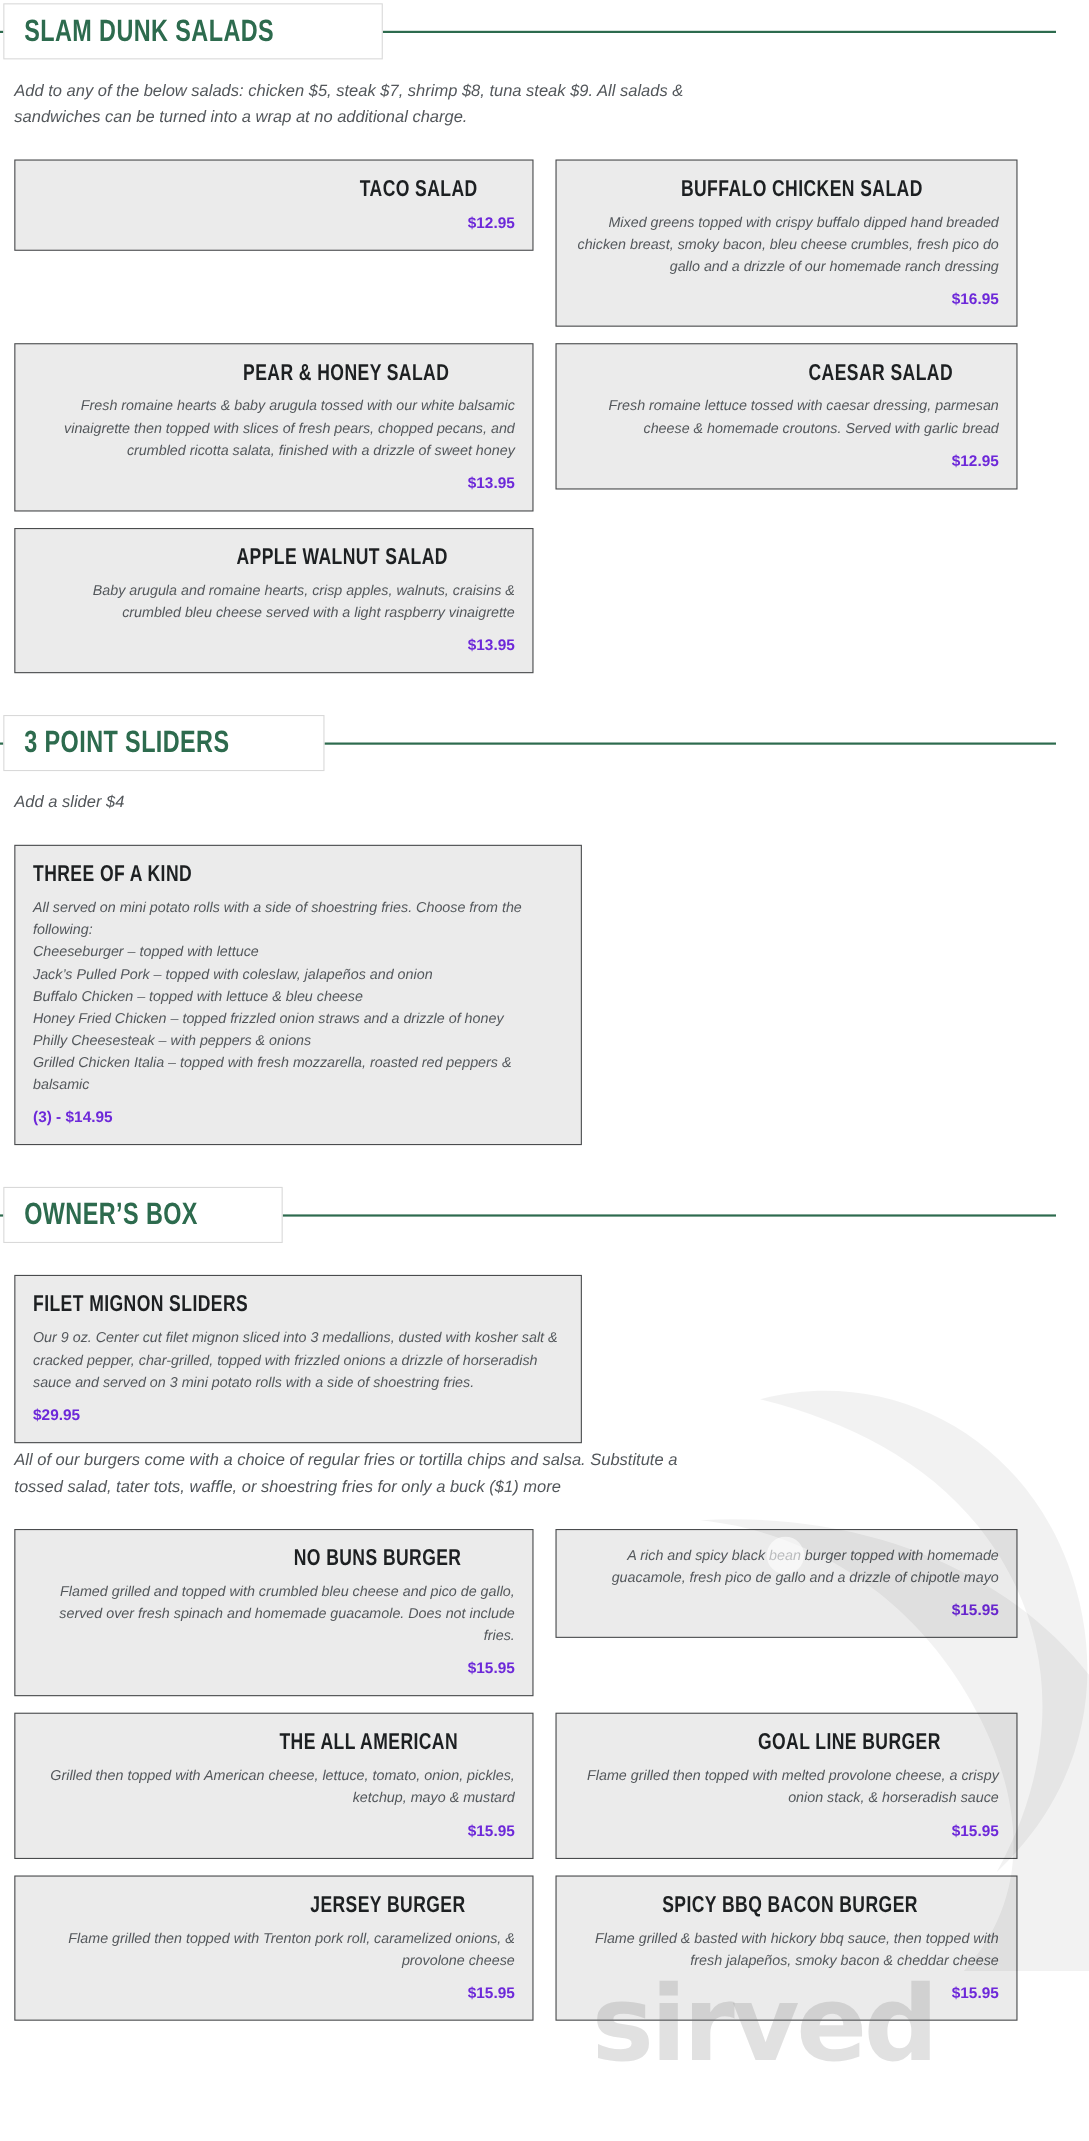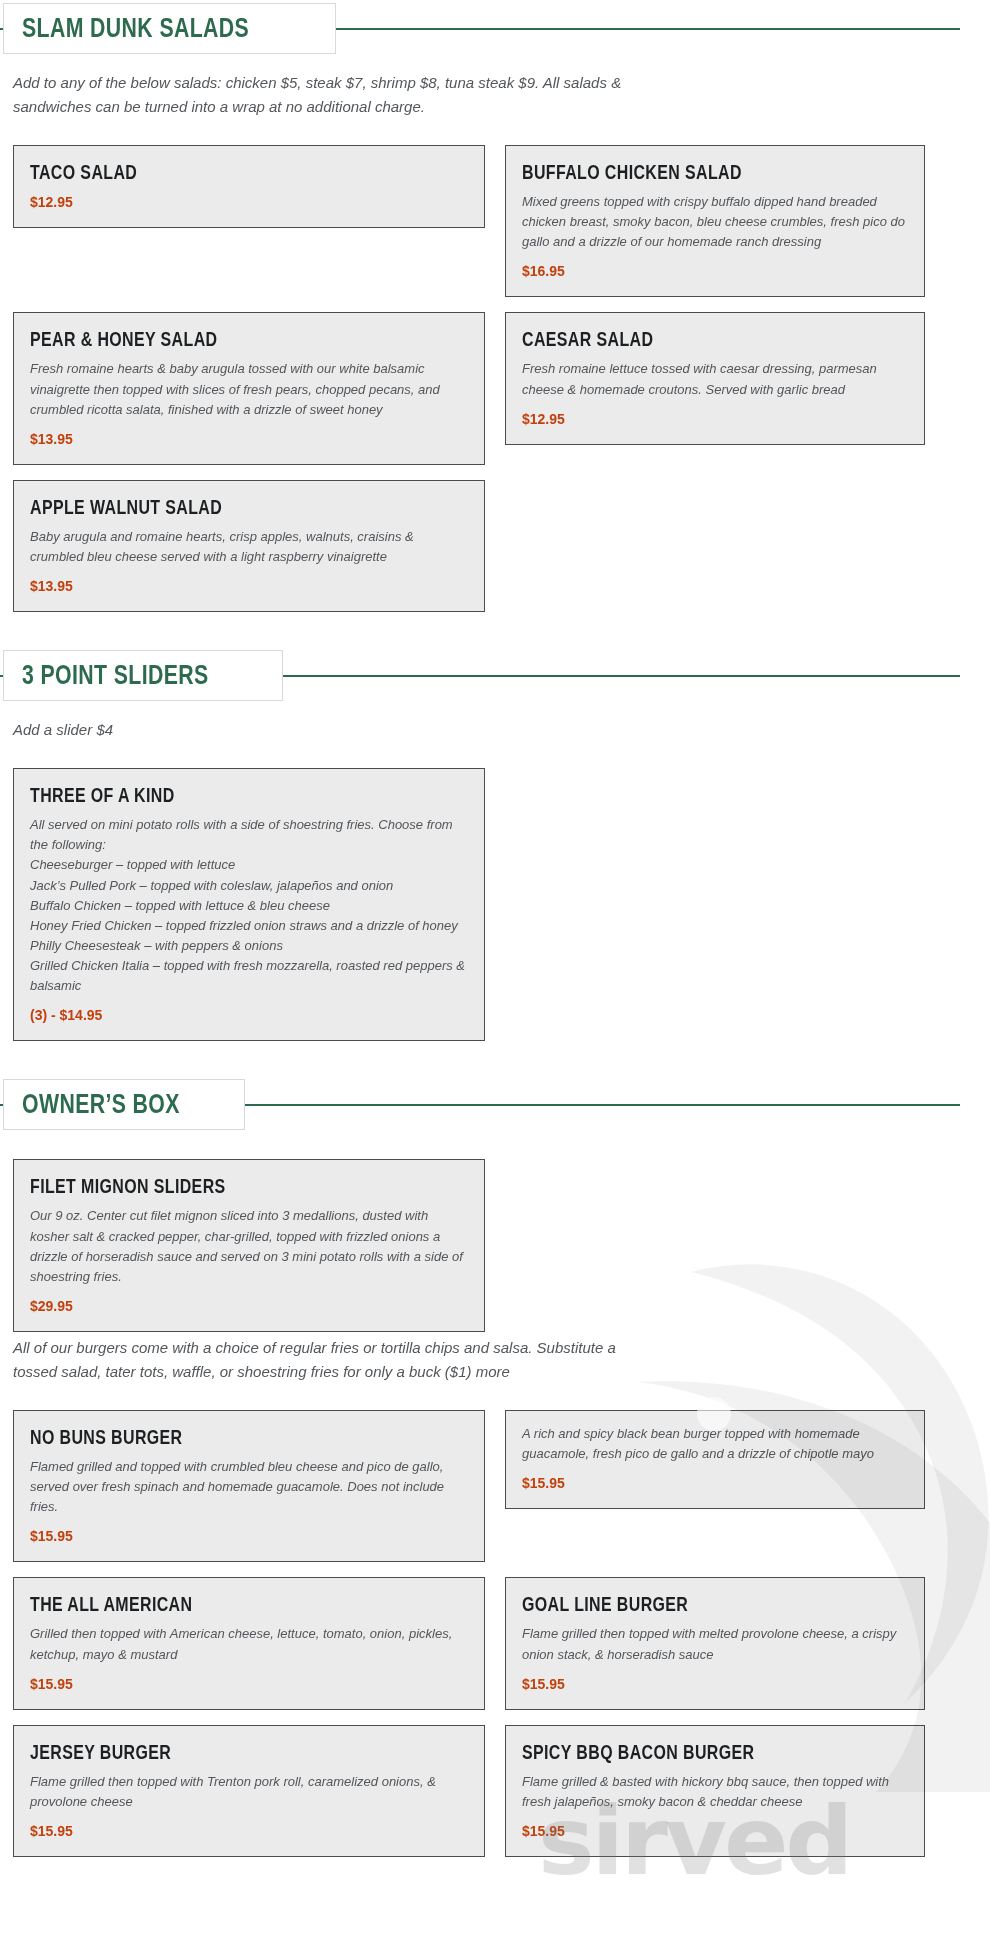--- a/index.html
+++ b/index.html
@@ -28,21 +28,21 @@
   
   .section-head{position:relative;margin:0 0 16px 0;height:52px;}
   .section-head.later{margin-top:38px;}
   .head-rule{
     position:absolute;left:0;right:30px;top:50%;height:2px;margin-top:-1px;
     background:var(--accent);
   }
   .head-box{
     position:relative;display:inline-block;background:#fff;
     border:1px solid var(--head-box-border);
-    padding:9px 14px 10px 18px;margin-left:3px;
+    padding:9px 26px 10px 18px;margin-left:3px;
   }
   .cond{
     display:inline-block;transform:scaleX(.76);transform-origin:left center;
     white-space:nowrap;letter-spacing:.5px;font-weight:700;
   }
   .head-title{
     font-size:28px;line-height:30px;color:var(--accent);
   }
   
   .intro{
@@ -51,39 +51,40 @@
     margin:4px 0 26px 13px;max-width:620px;
     white-space:normal;
   }
   
   .grid{
     display:grid;
     grid-template-columns:472px 420px;
     column-gap:20px;row-gap:15px;
     align-items:start;
     margin-left:13px;
-  }
-  .single{margin-left:13px;width:472px;}
+    text-align:right;
+  }
+  .single{margin-left:13px;width:516px;}
   .card{
     background:var(--card-bg);
     border:1px solid var(--card-border);
     padding:13px 16px 14px 16px;
   }
   .card h3{margin:0 0 7px 0;}
   .item-title{
     font-size:21px;line-height:26px;color:#1d2022;letter-spacing:.5px;
   }
   .desc{
     margin:0 0 9px 0;
     font-style:italic;color:var(--muted);
     font-size:13px;line-height:1.55;
     white-space:pre-line;
   }
   .price{
-    font-weight:700;font-size:14px;color:#c2410c;line-height:1.5;
+    font-weight:700;font-size:14px;color:#6d28d9;line-height:1.5;
   }
   
   .watermark{
     position:absolute;z-index:6;pointer-events:none;
   }
   .wm-logo{left:596px;top:1262px;width:420px;height:530px;}
   .wm-text{
     left:538px;top:1746px;
     font-family:"DejaVu Sans", sans-serif;
     font-weight:700;font-size:95px;line-height:1;

